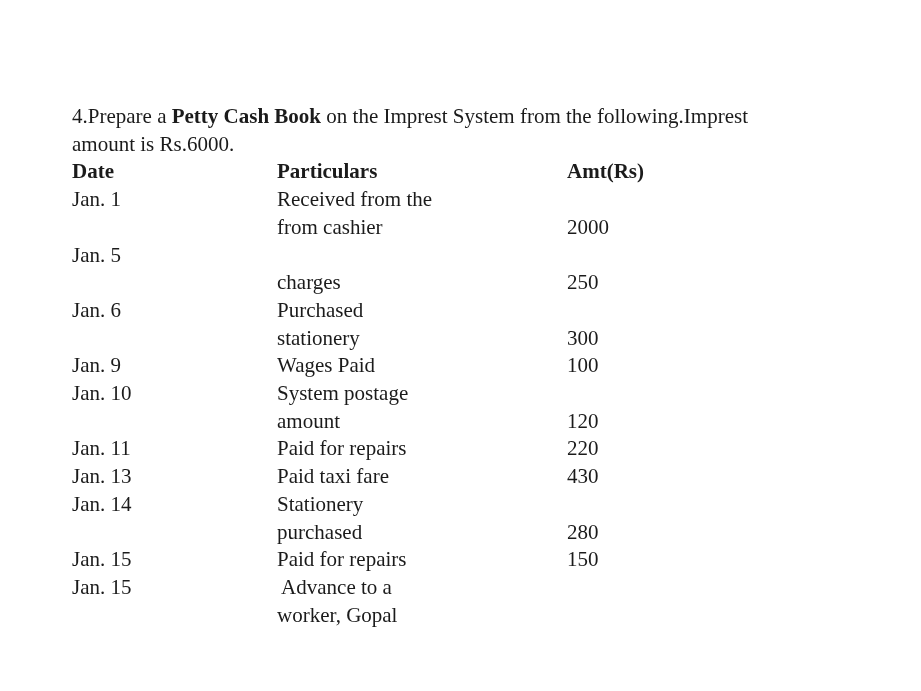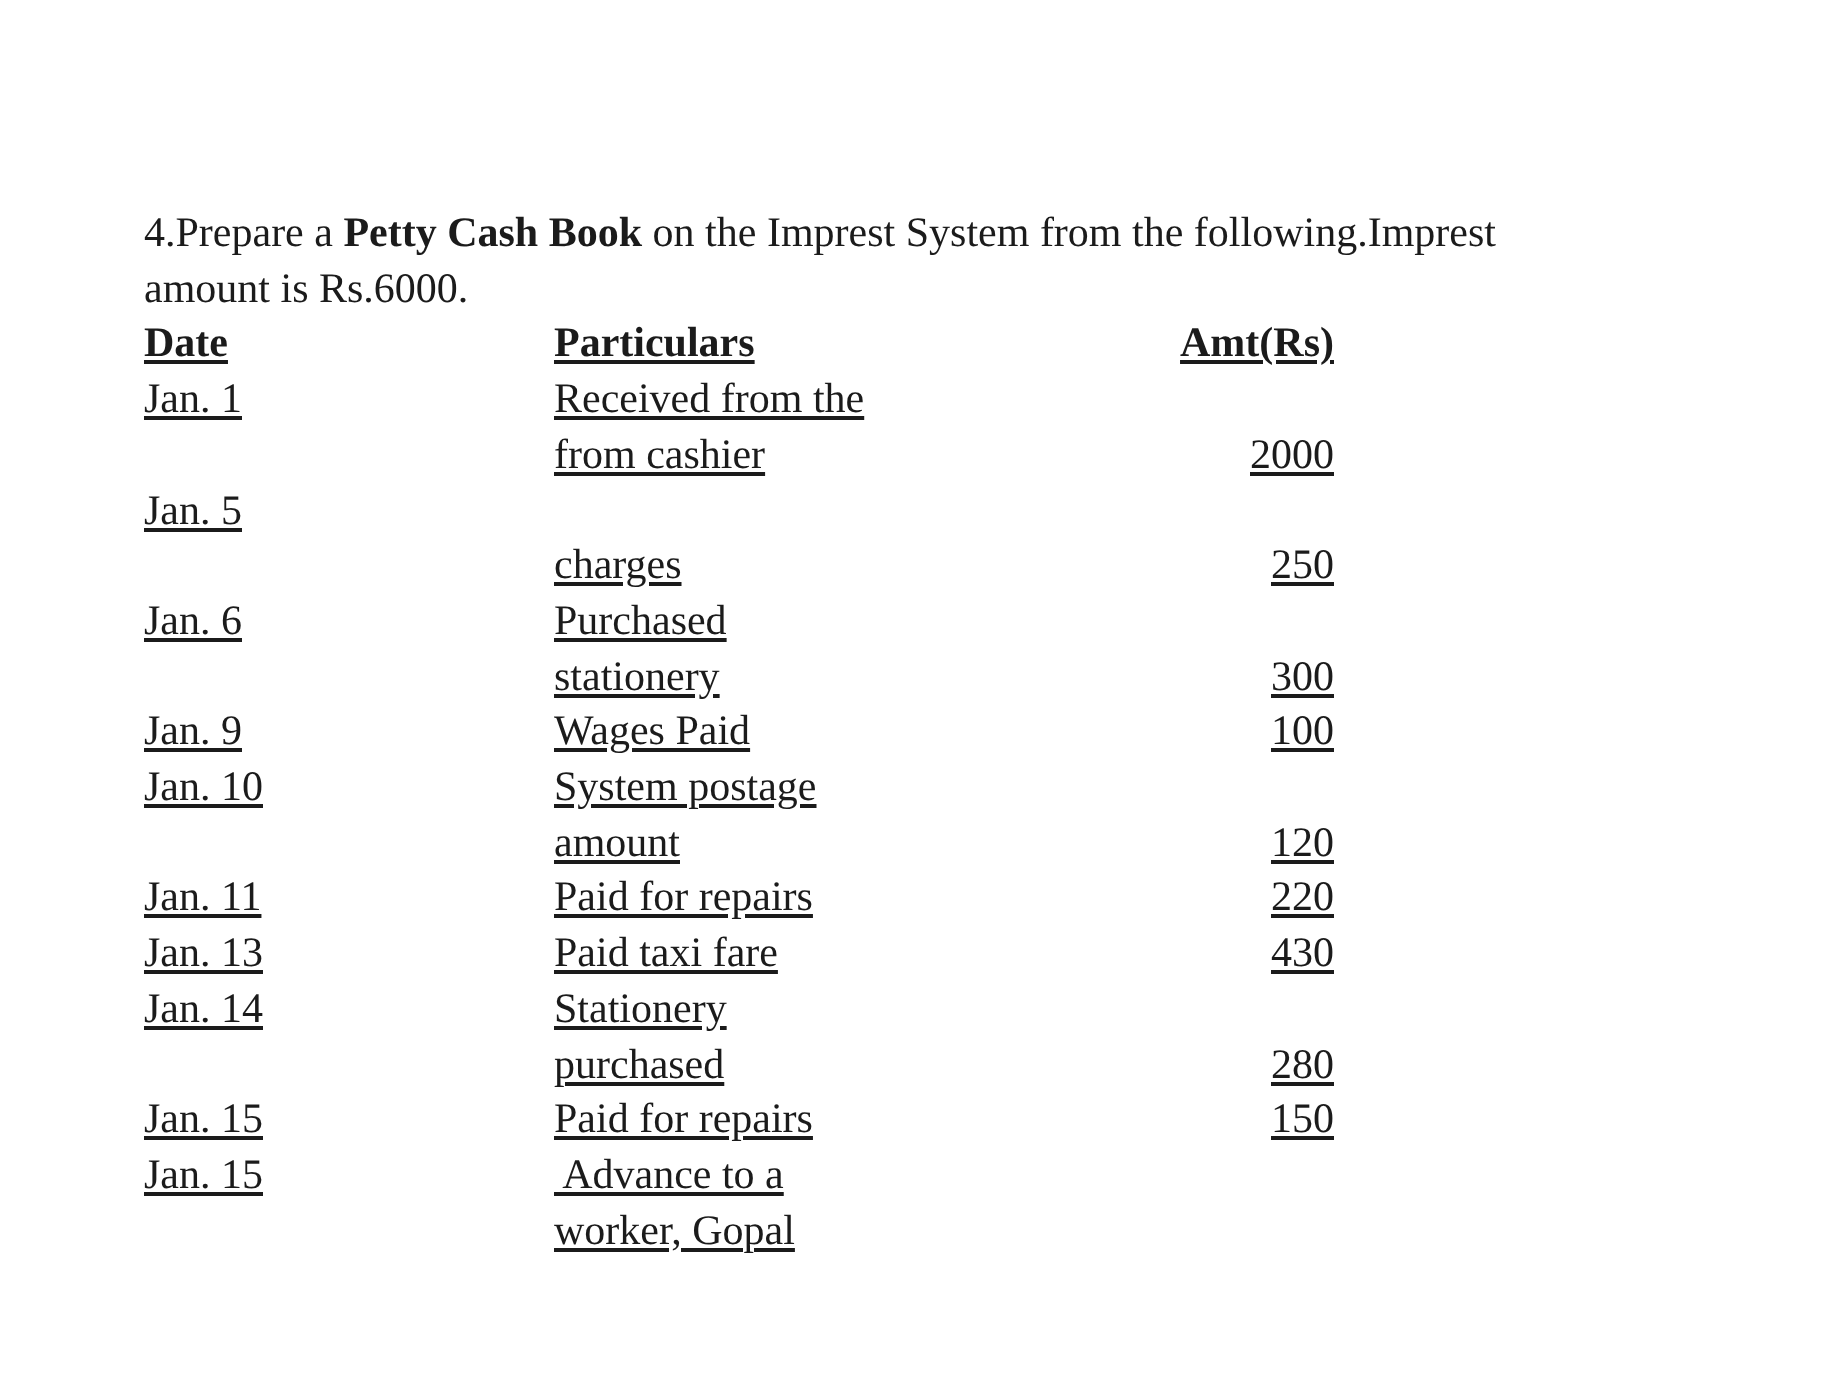--- a/index.html
+++ b/index.html
@@ -17,24 +17,23 @@
     left: 72px;
     top: 103px;
     font-size: 21px;
     line-height: 27.7px;
   }
   .title-line { white-space: pre; }
   .b { font-weight: bold; }
   .trow {
     display: grid;
     grid-template-columns: 205px 290px 100px;
-    text-decoration: underline;
   }
   .cell { white-space: pre; }
-  .c-amt { text-align: right; }
+  .c-amt { text-align: left; }
   .thead .cell { font-weight: bold; }
 </style>
 </head>
 <body>
 
 <div class="page">
   <div class="doc">
 
     <div class="title-line"><span>4.Prepare a </span><span class="b">Petty Cash Book</span><span> on the Imprest System from the following.Imprest</span></div>
 

